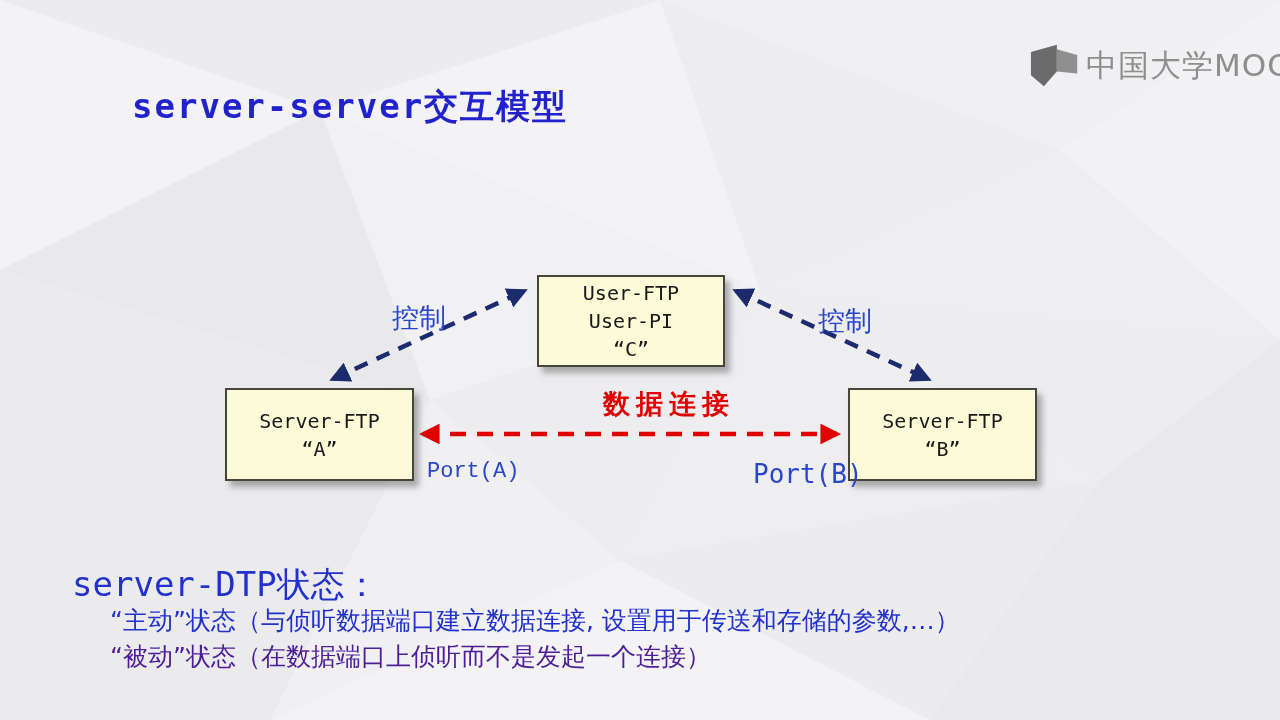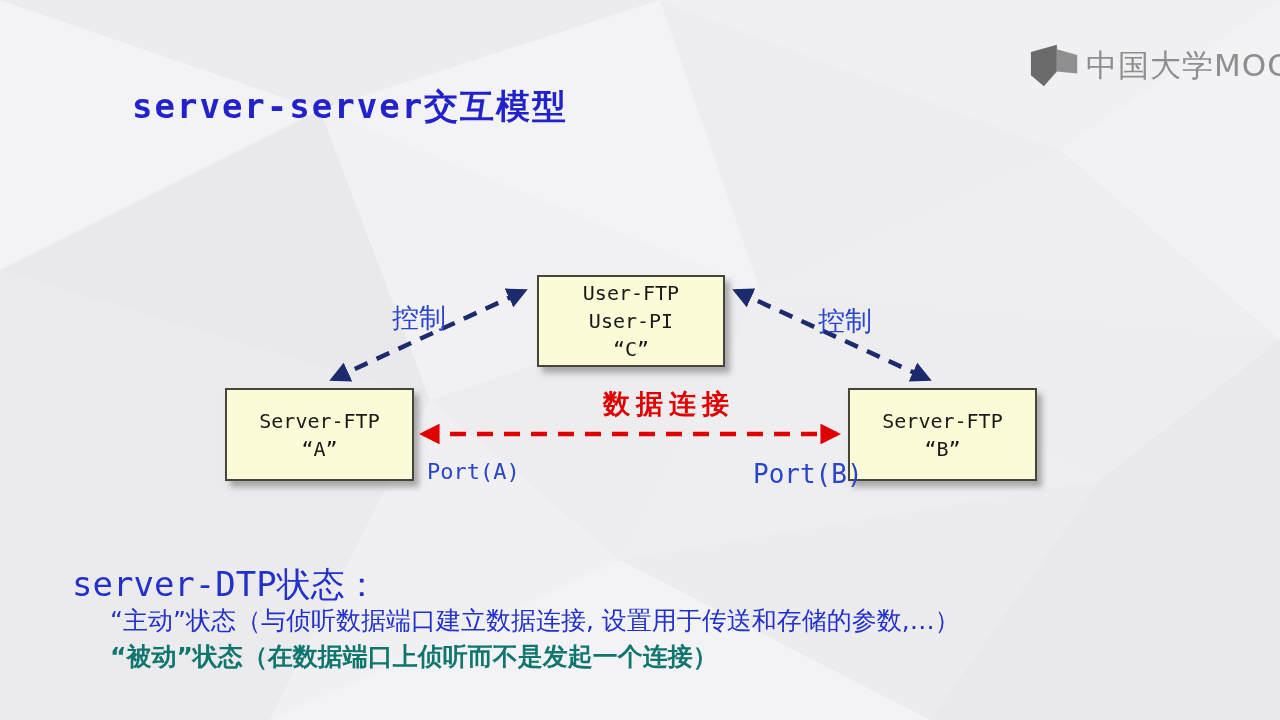--- a/index.html
+++ b/index.html
@@ -110,18 +110,18 @@
   <div>“A”</div>
 </div>
 <div id="node-server-b" class="abs node">
   <div>Server-FTP</div>
   <div>“B”</div>
 </div>
 
 <div id="ctl-left" class="abs lbl" style="color: rgb(41, 70, 201);">控制</div>
 <div id="ctl-right" class="abs lbl" style="color: rgb(41, 70, 201);">控制</div>
 <div id="data-lbl" class="abs lbl" style="color: rgb(224, 0, 0); margin-left: 33px;">数据连接</div>
-<div id="port-a" class="abs lbl mono" style="color: rgb(41, 70, 201);">Port(A)</div>
+<div id="port-a" class="abs lbl mono" style="color: rgb(41, 70, 201); font-family: Liberation Mono, monospace;">Port(A)</div>
 <div id="port-b" class="abs lbl mono" style="color: rgb(41, 70, 201);">Port(B)</div>
 
 <div id="note-heading" class="abs mono" style="color: rgb(34, 49, 203);">server-DTP状态：</div>
 <div id="note-line-0" class="abs note-line" style="color: rgb(34, 49, 203);">“主动”状态（与侦听数据端口建立数据连接, 设置用于传送和存储的参数,…）</div>
-<div id="note-line-1" class="abs note-line" style="color: #0f766e; font-weight: bold;">“被动”状态（在数据端口上侦听而不是发起一个连接）</div>
+<div id="note-line-1" class="abs note-line" style="color: #4c1d95;">“被动”状态（在数据端口上侦听而不是发起一个连接）</div>
 
 </body></html>

